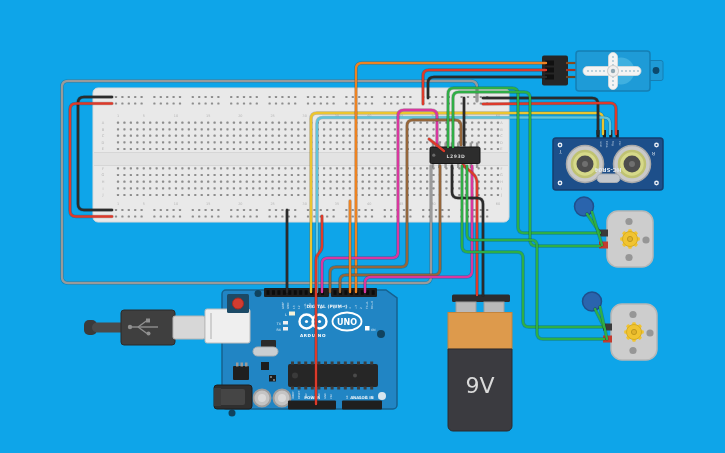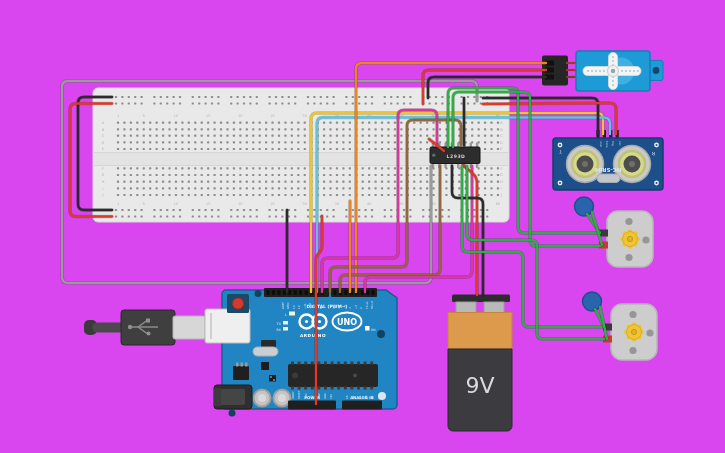--- a/index.html
+++ b/index.html
@@ -1,16 +1,16 @@
 <!DOCTYPE html>
 <html><head>
 <meta charset="utf-8">
 <style>
   html,body{margin:0;padding:0;background:#ffffff;}
-  #stage{width:725px;height:453px;position:relative;background:#d946ef;overflow:hidden;}
+  #stage{width:725px;height:453px;position:relative;background:#0ea5e9;overflow:hidden;}
   svg{display:block;}
   svg text{font-family:"DejaVu Sans","Liberation Sans",sans-serif;}
 </style>
 </head>
 <body>
 
 <div id="stage">
 <svg width="725" height="453" viewBox="0 0 725 453" xmlns="http://www.w3.org/2000/svg">
 
   <g>

